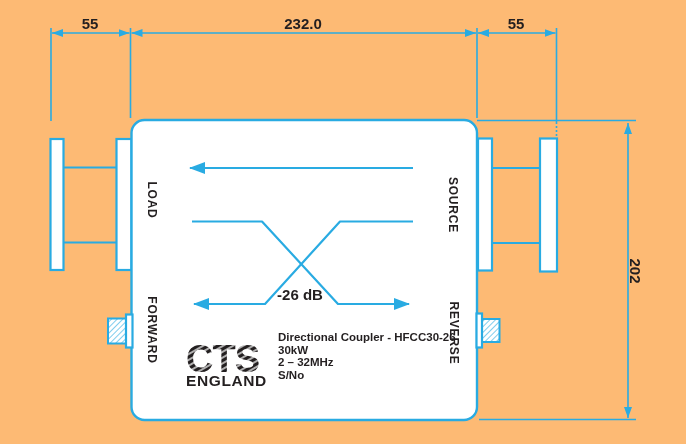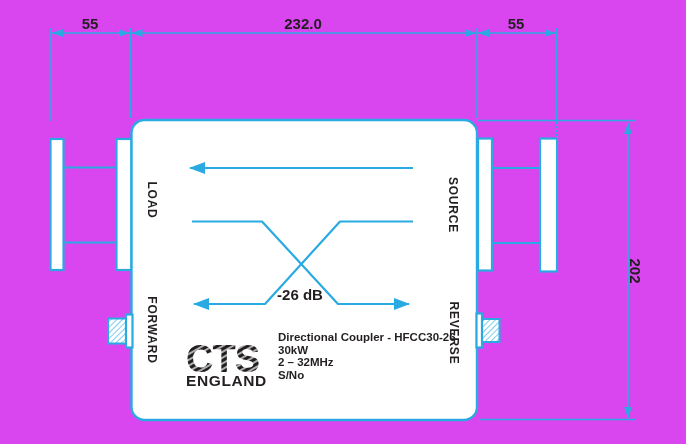--- a/index.html
+++ b/index.html
@@ -5,21 +5,21 @@
   html, body {
     margin: 0;
     padding: 0;
     background: #ffffff;
     font-family: "Liberation Sans", sans-serif;
   }
   .canvas {
     position: relative;
     width: 686px;
     height: 444px;
-    background: #d946ef;
+    background: #fdba74;
     overflow: hidden;
   }
   svg { display: block; }
 
   
   .ln       { stroke: #29ABE2; fill: none; stroke-width: 2.2; stroke-linejoin: round; }
   .ln-thin  { stroke: #29ABE2; fill: none; stroke-width: 1.6; }
   .plate    { stroke: #29ABE2; fill: #ffffff; stroke-width: 2.2; }
   .body-box { stroke: #29ABE2; fill: #ffffff; stroke-width: 2.4; }
   .thread   { stroke: #29ABE2; stroke-width: 2; }

